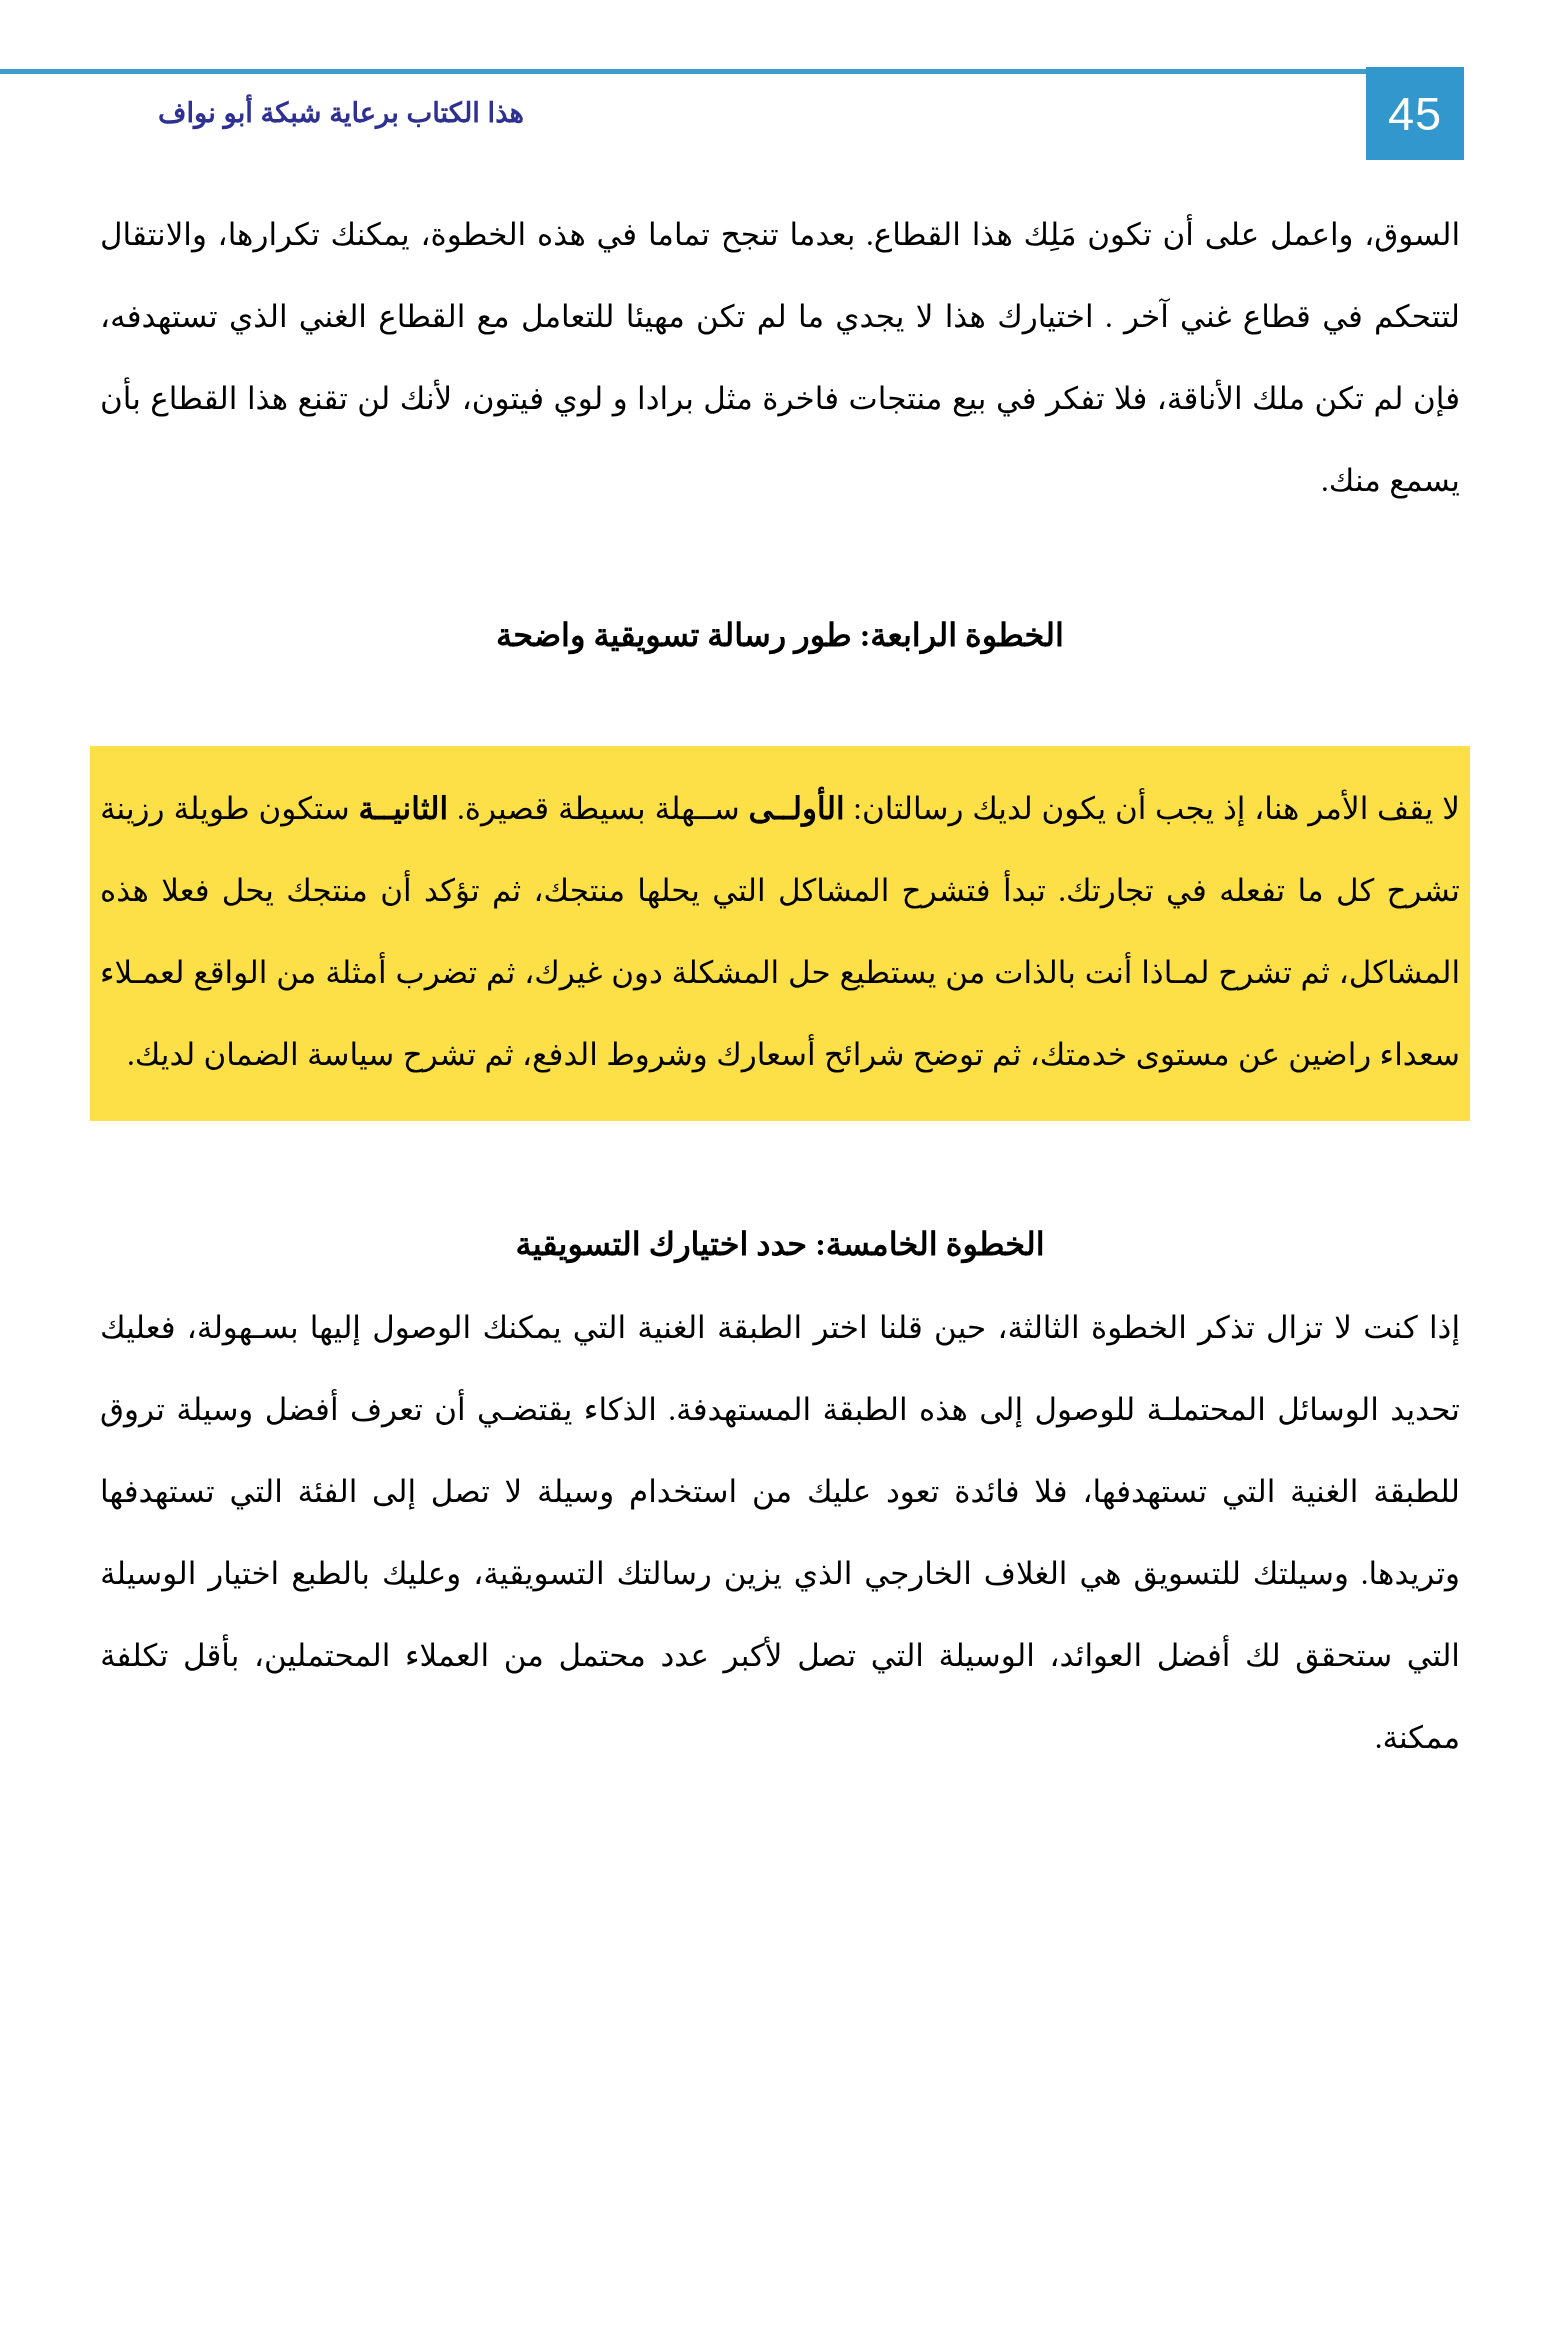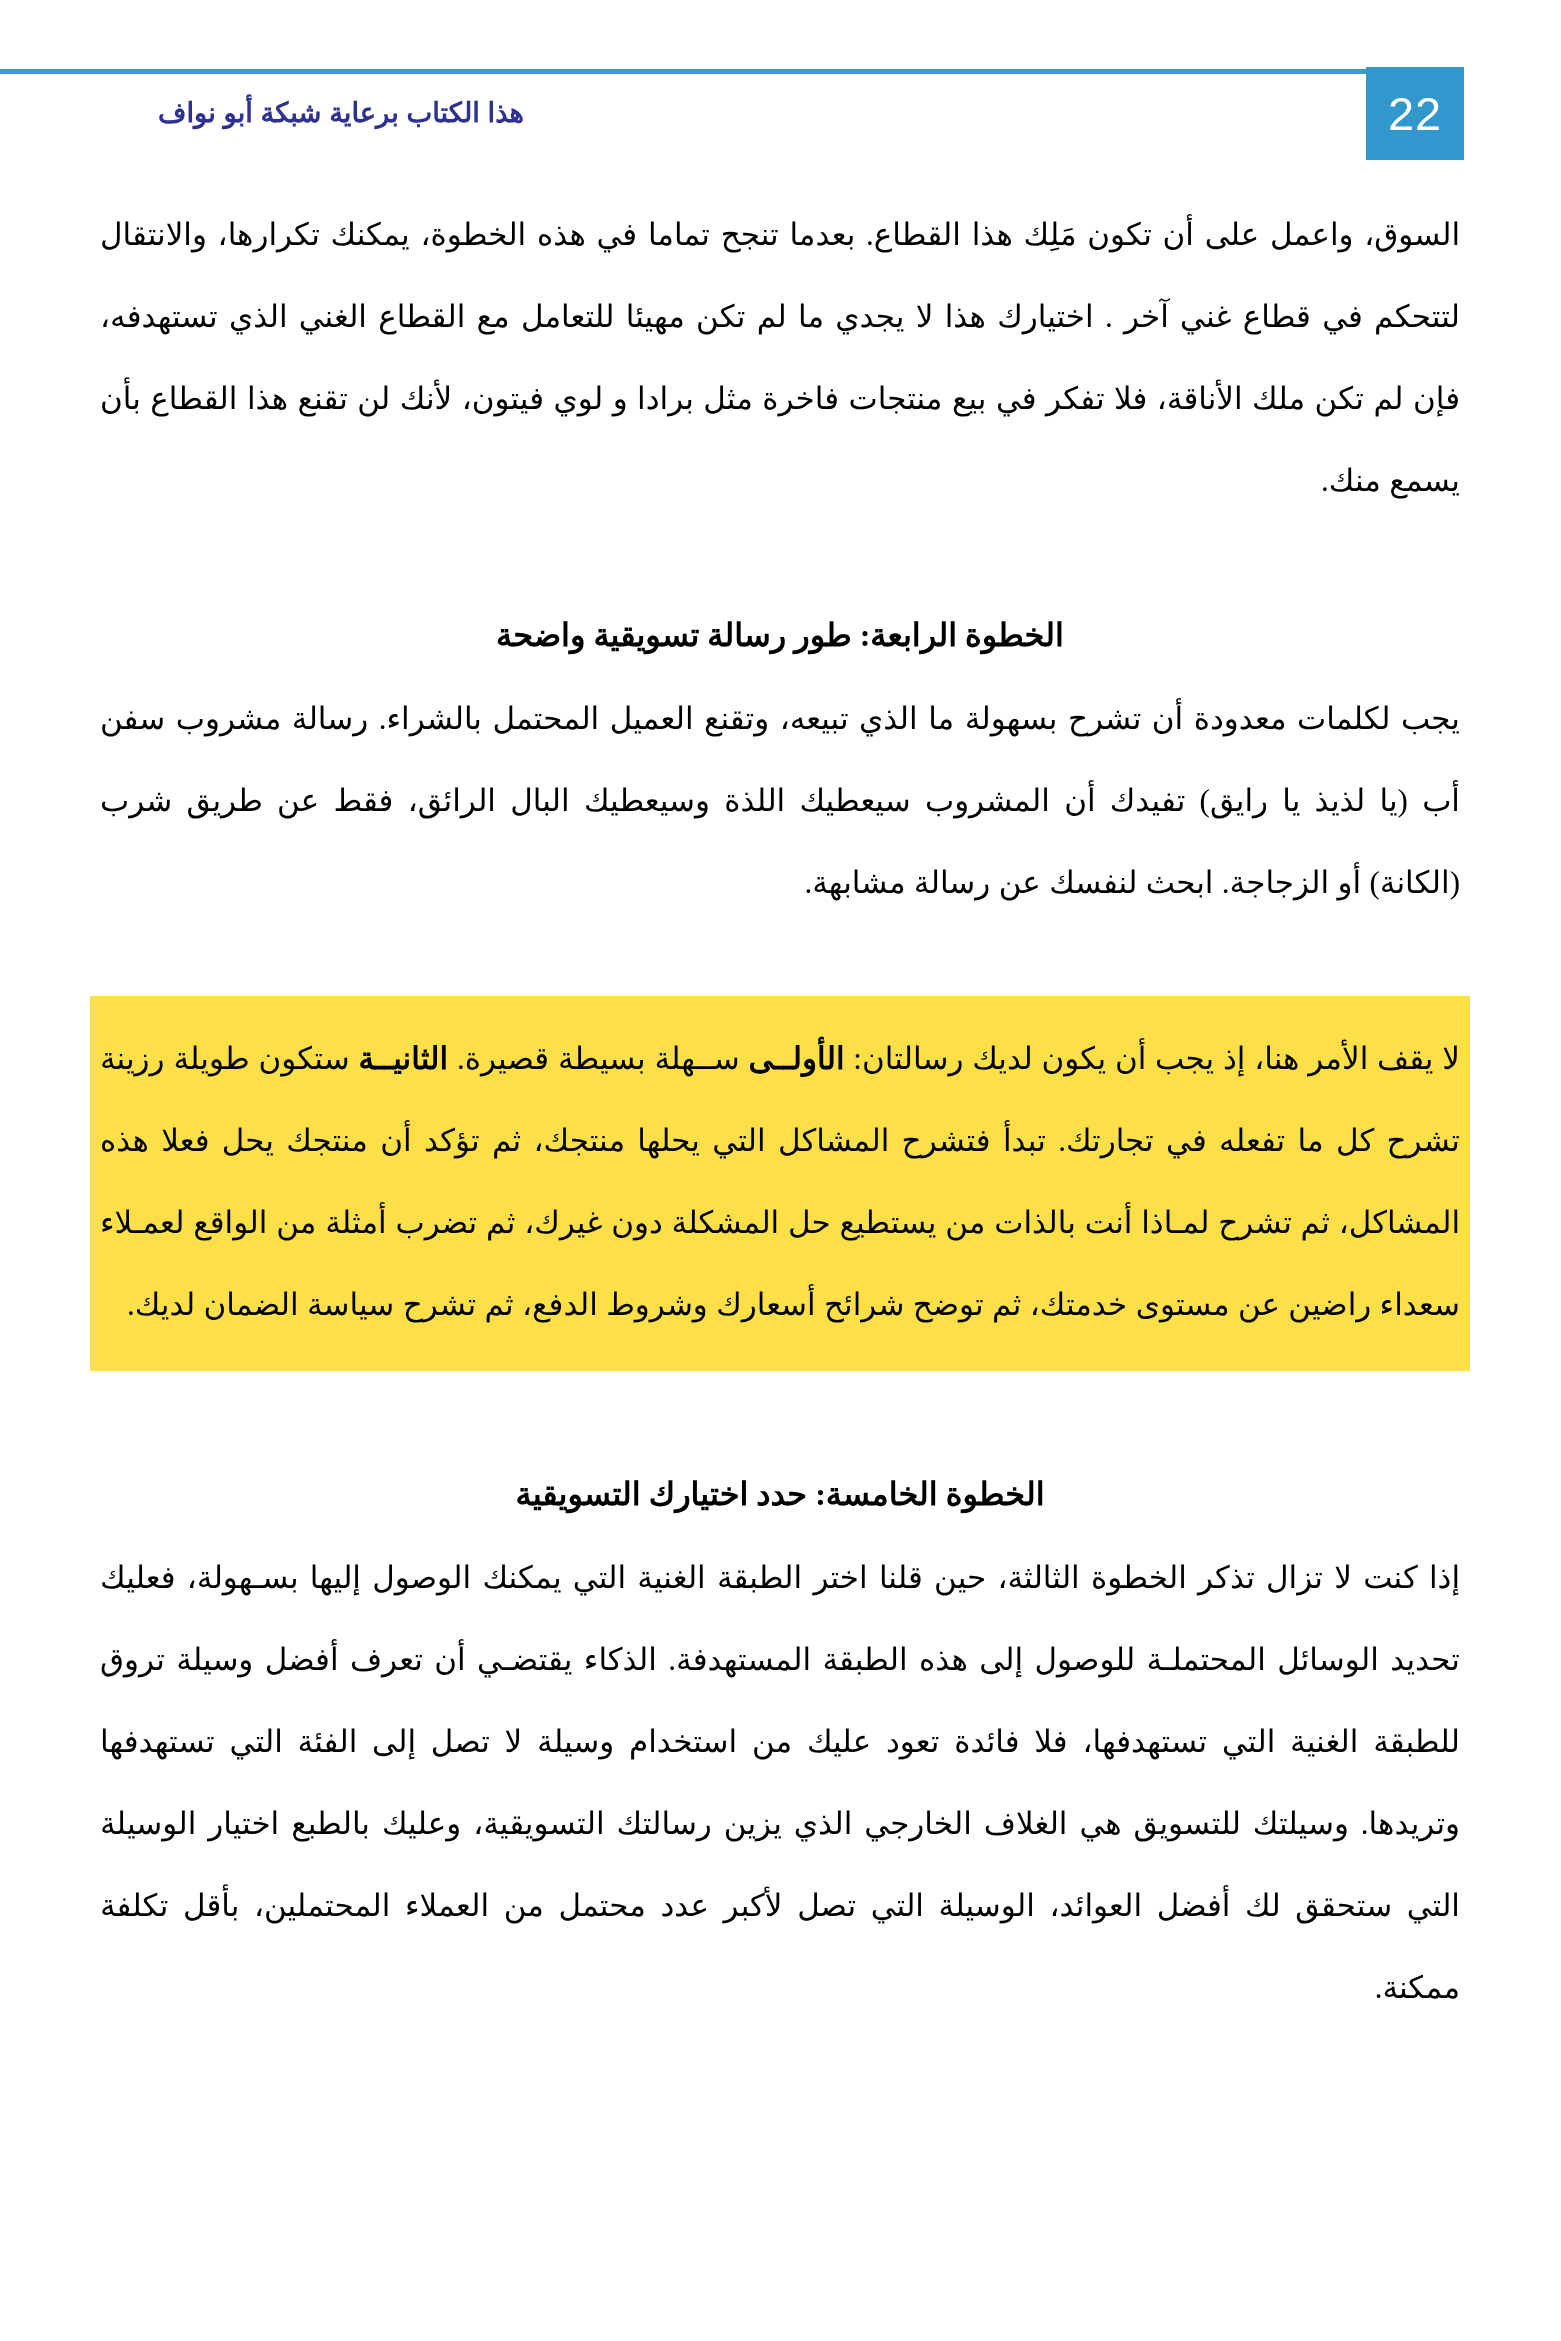--- a/index.html
+++ b/index.html
@@ -117,34 +117,33 @@
   }
 </style>
 </head>
 <body>
 
 <div class="page">
 
   <div class="header-zone">
     <div class="header-rule"></div>
     <div class="page-badge">
-      <span class="page-badge-num">22</span>
+      <span class="page-badge-num">45</span>
     </div>
     <div class="header-credit">هذا الكتاب برعاية شبكة أبو نواف</div>
   </div>
 
   <div class="content">
 
     <p class="para">السوق، واعمل على أن تكون مَلِك هذا القطاع. بعدما تنجح تماما في هذه الخطوة، يمكنك تكرارها، والانتقال لتتحكم في قطاع غني آخر . اختيارك هذا لا يجدي ما لم تكن مهيئا للتعامل مع القطاع الغني الذي تستهدفه، فإن لم تكن ملك الأناقة، فلا تفكر في بيع منتجات فاخرة مثل برادا و لوي فيتون، لأنك لن تقنع هذا القطاع بأن يسمع منك.</p>
 
     <div class="gap-md"></div>
 
     <h2 class="heading">الخطوة الرابعة: طور رسالة تسويقية واضحة</h2>
 
-    <p class="para">يجب لكلمات معدودة أن تشرح بسهولة ما الذي تبيعه، وتقنع العميل المحتمل بالشراء. رسالة مشروب سفن أب (يا لذيذ يا رايق) تفيدك أن المشروب سيعطيك اللذة وسيعطيك البال الرائق، فقط عن طريق شرب (الكانة) أو الزجاجة. ابحث لنفسك عن رسالة مشابهة.</p>
 
     <div class="gap-md"></div>
 
     <div class="shaded">
       <p class="para"><span>لا يقف الأمر  هنا، إذ يجب أن يكون لديك رسالتان: </span><b>الأولــى</b><span> ســهلة بسيطة قصيرة. </span><b>الثانيــة</b><span> ستكون طويلة رزينة تشرح كل ما تفعله في تجارتك. تبدأ فتشرح المشاكل التي يحلها منتجك، ثم تؤكد أن منتجك يحل فعلا هذه المشاكل، ثم تشرح لمـاذا أنت بالذات من يستطيع حل المشكلة دون غيرك، ثم تضرب أمثلة من الواقع لعمـلاء سعداء راضين عن مستوى خدمتك، ثم توضح شرائح أسعارك وشروط الدفع، ثم تشرح سياسة الضمان لديك.</span></p>
     </div>
 
     <div class="gap-lg"></div>
 
     <h2 class="heading">الخطوة الخامسة: حدد اختيارك التسويقية</h2>

